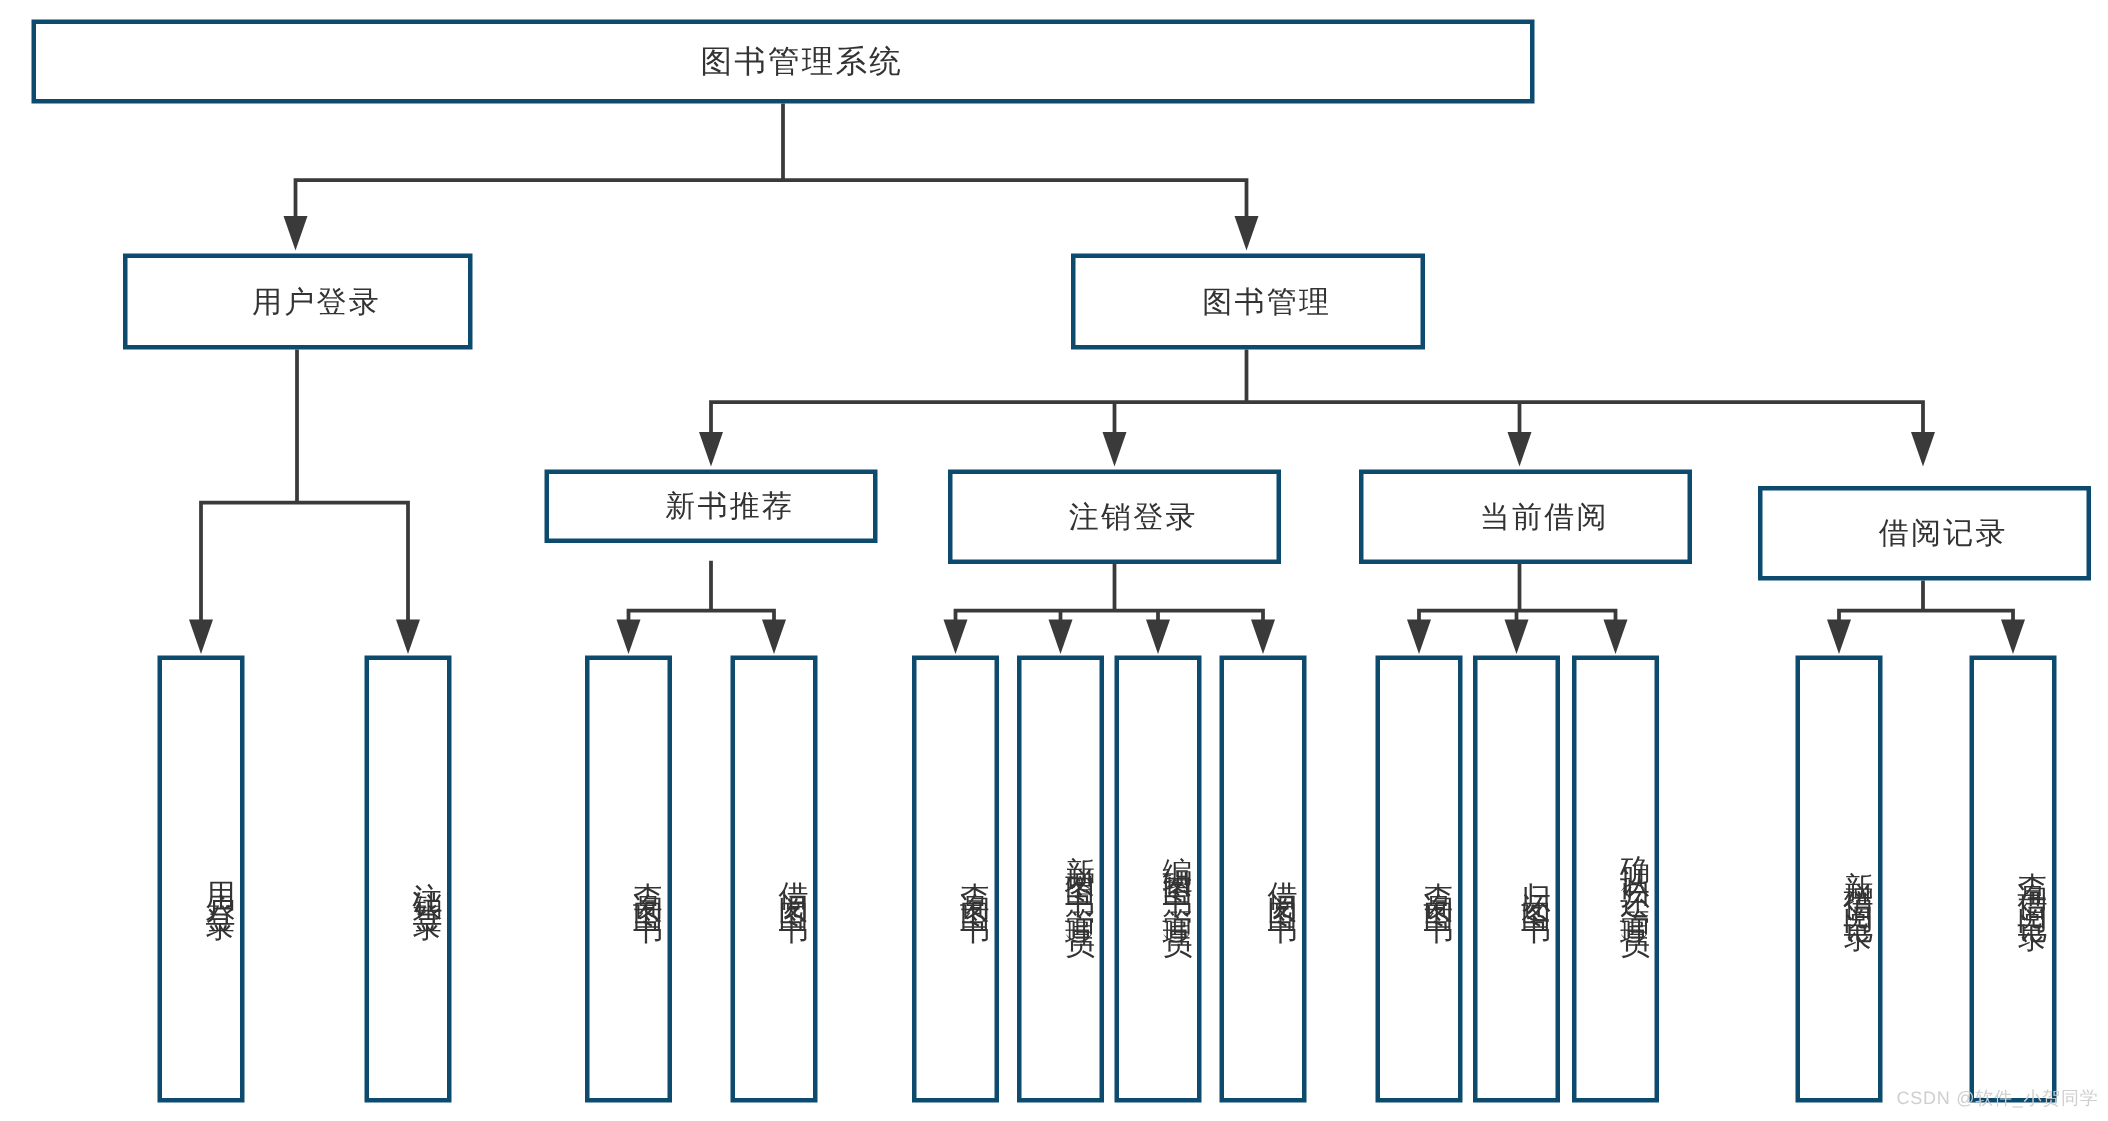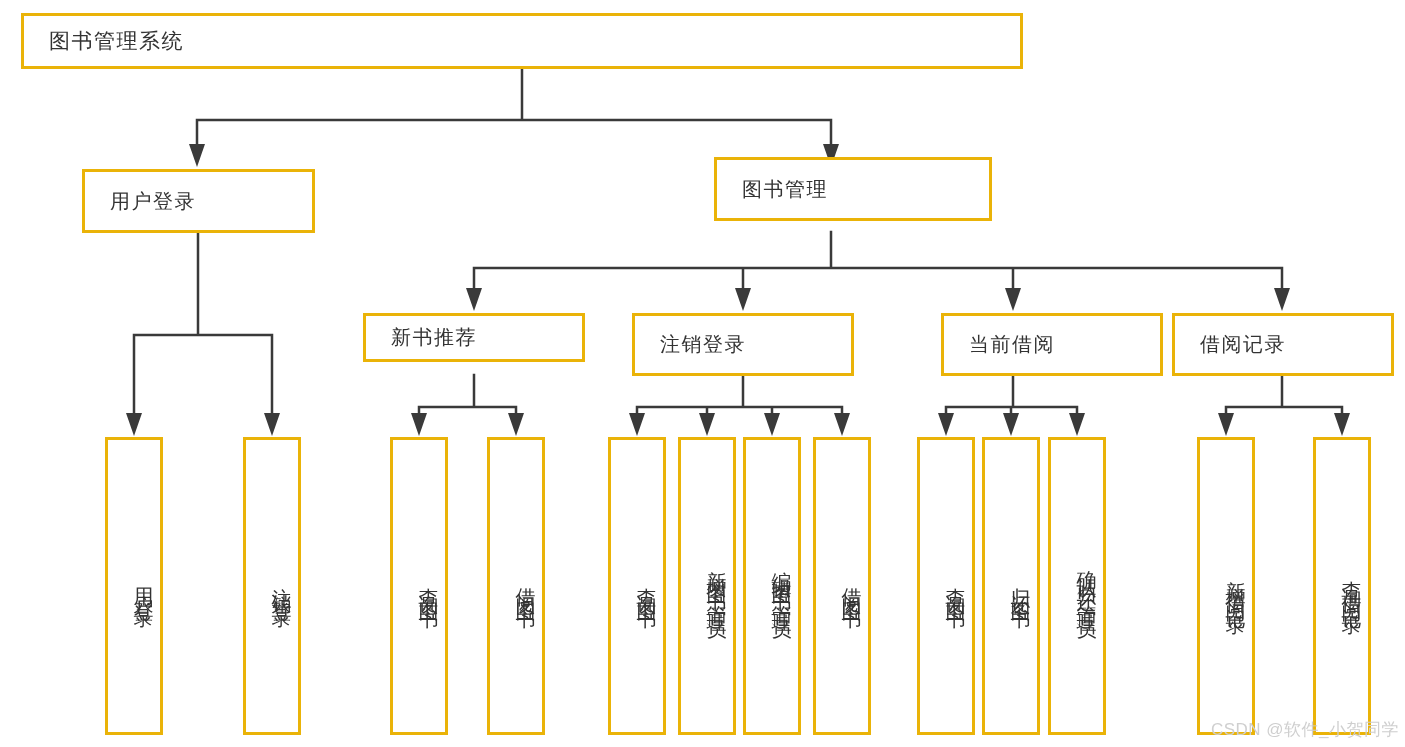--- a/index.html
+++ b/index.html
@@ -3,33 +3,33 @@
 <meta charset="utf-8">
 <style>
   html,body { margin:0; padding:0; background:#ffffff; }
   .canvas {
     position:relative; width:1405px; height:747px; background:#ffffff;
     font-family:"Liberation Sans", sans-serif; overflow:hidden;
   }
   .wires { position:absolute; left:0; top:0; width:1405px; height:747px; }
   .node {
     position:absolute; box-sizing:border-box; background:#ffffff;
-    border:3px solid #eab308; display:flex; align-items:center; justify-content:flex-start;
+    border:3px solid #0c4a6e; display:flex; align-items:center; justify-content:center;
     color:#333333;
     padding-left:25px;
   }
   .h-label { font-size:20px; letter-spacing:1.5px; color:#333333; white-space:nowrap; }
   .root-label { font-size:21px; }
   .v-label {
     writing-mode:vertical-rl; text-orientation:mixed;
     font-size:20px; letter-spacing:7px; line-height:1.1; color:#333333;
   }
   .watermark {
     position:absolute; right:6px; bottom:6px; z-index:10;
-    color:#cfcfcf; font-size:17px; letter-spacing:0.5px; white-space:nowrap;
+    color:#cfcfcf; font-size:12px; letter-spacing:0.5px; white-space:nowrap;
   }
 </style>
 </head>
 <body>
 
 <div class="canvas">
 
   <svg class="wires" id="wires" viewBox="0 0 1405 747" xmlns="http://www.w3.org/2000/svg">
     <path fill="none" stroke="#3a3a3a" stroke-width="2.5" stroke-linecap="square" d="
       M522,69 V120  M197,120 H831  M197,120 V150  M831,120 V150
@@ -64,34 +64,34 @@
       </g>
   </svg>
 
   <div class="node" style="left:21px; top:13px; width:1002px; height:56px;">
     <span class="h-label root-label">图书管理系统</span>
   </div>
 
   <div class="node" style="left:82px; top:169px; width:233px; height:64px;">
     <span class="h-label">用户登录</span>
   </div>
-  <div class="node" style="left:714px; top:157px; width:278px; height:64px;">
+  <div class="node" style="left:714px; top:169px; width:236px; height:64px;">
     <span class="h-label">图书管理</span>
   </div>
 
   <div class="node" style="left:363px; top:313px; width:222px; height:49px;">
     <span class="h-label">新书推荐</span>
   </div>
   <div class="node" style="left:632px; top:313px; width:222px; height:63px;">
     <span class="h-label">注销登录</span>
   </div>
-  <div class="node" style="left:941px; top:313px; width:222px; height:63px;">
+  <div class="node" style="left:906px; top:313px; width:222px; height:63px;">
     <span class="h-label">当前借阅</span>
   </div>
-  <div class="node" style="left:1172px; top:313px; width:222px; height:63px;">
+  <div class="node" style="left:1172px; top:324px; width:222px; height:63px;">
     <span class="h-label">借阅记录</span>
   </div>
 
   <div class="node" style="left:105px; top:437px; width:58px; height:298px;">
     <span class="v-label">用户登录</span>
   </div>
   <div class="node" style="left:243px; top:437px; width:58px; height:298px;">
     <span class="v-label">注销登录</span>
   </div>
 

